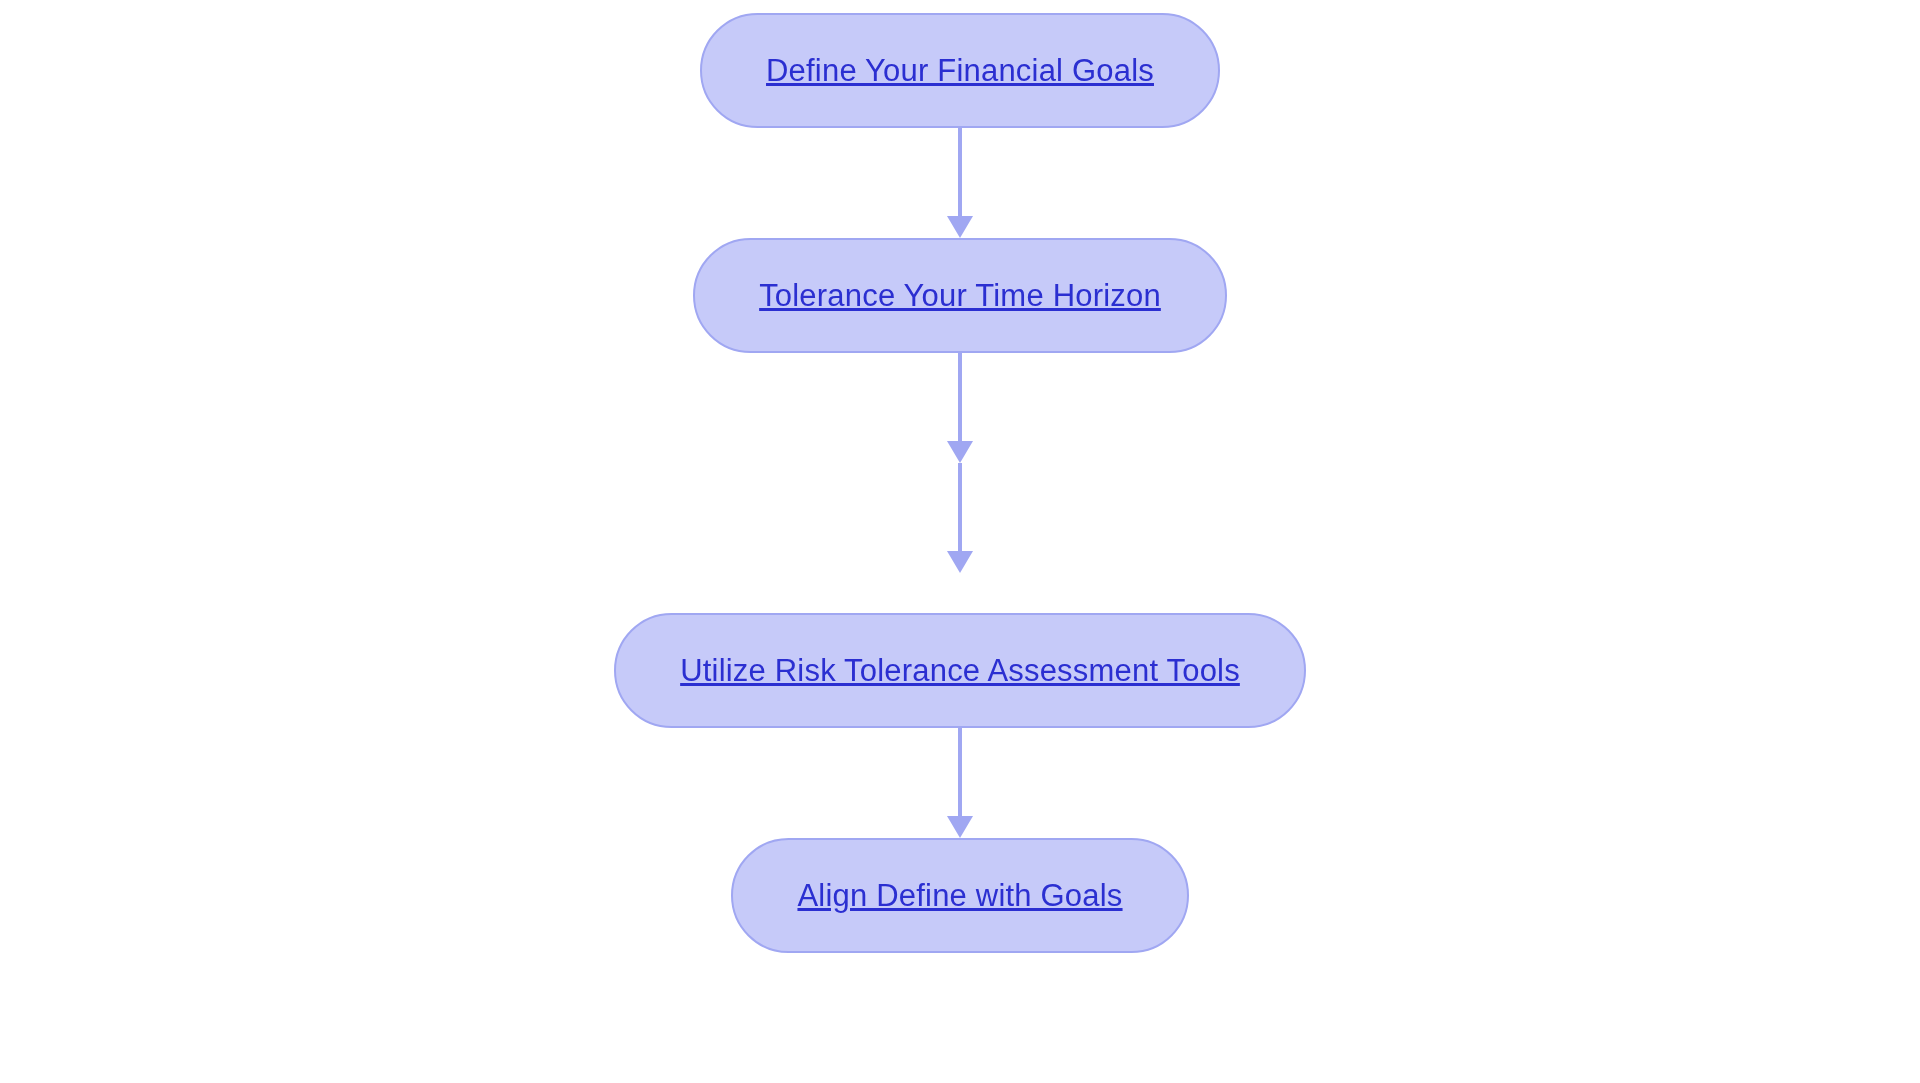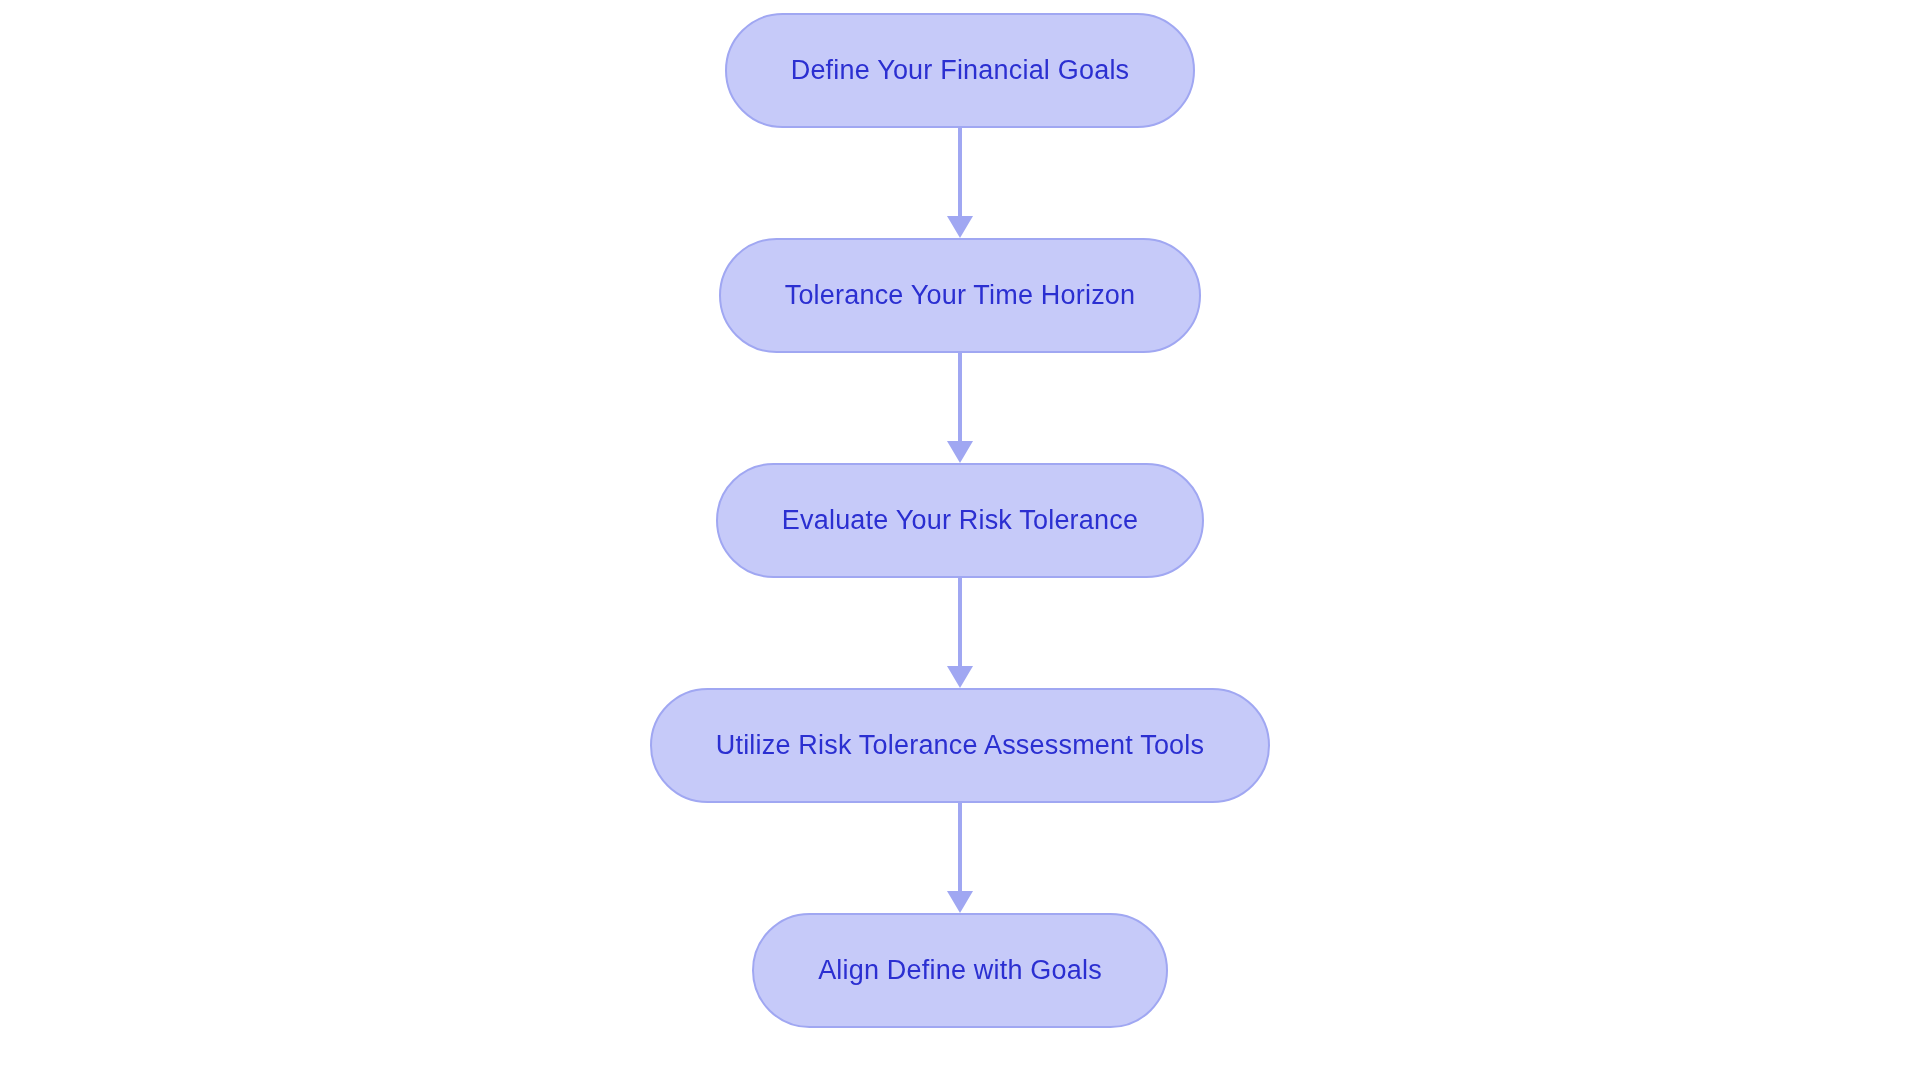--- a/index.html
+++ b/index.html
@@ -44,25 +44,26 @@
     display: flex;
     align-items: center;
     justify-content: center;
     padding: 0 64px;
     white-space: nowrap;
     flex: none;
   }
 
   .node-label {
     color: #2b2fd1;
-    font-size: 27px;
+    font-size: 31px;
     font-family: "Liberation Sans", sans-serif;
     font-weight: 400;
     letter-spacing: 0.2px;
     line-height: 1;
+    text-decoration: underline;
   }
 
   .connector {
     position: relative;
     width: 30px;
     height: 110px;
     flex: none;
     display: flex;
     flex-direction: column;
     align-items: center;
@@ -100,30 +101,27 @@
 
     <div class="node" style="background: rgb(198, 202, 249); border-color: rgb(160, 167, 242);">
       <span class="node-label" style="color: rgb(43, 47, 209);">Tolerance Your Time Horizon</span>
     </div>
 
     <div class="connector">
       <div class="connector-line" style="background: rgb(160, 167, 242);"></div>
       <div class="connector-arrow" style="border-top-color: rgb(160, 167, 242);"></div>
     </div>
 
-    <div class="node" style="background: rgb(198, 202, 249); border-color: rgb(160, 167, 242);">
-      <span class="node-label" style="color: rgb(43, 47, 209);">Evaluate Your Risk Tolerance</span>
-    </div>
 
     <div class="connector">
       <div class="connector-line" style="background: rgb(160, 167, 242);"></div>
       <div class="connector-arrow" style="border-top-color: rgb(160, 167, 242);"></div>
     </div>
 
-    <div class="node" style="background: rgb(198, 202, 249); border-color: rgb(160, 167, 242);">
+    <div class="node" style="background: rgb(198, 202, 249); border-color: rgb(160, 167, 242); margin-top: 40px;">
       <span class="node-label" style="color: rgb(43, 47, 209);">Utilize Risk Tolerance Assessment Tools</span>
     </div>
 
     <div class="connector">
       <div class="connector-line" style="background: rgb(160, 167, 242);"></div>
       <div class="connector-arrow" style="border-top-color: rgb(160, 167, 242);"></div>
     </div>
 
     <div class="node" style="background: rgb(198, 202, 249); border-color: rgb(160, 167, 242);">
       <span class="node-label" style="color: rgb(43, 47, 209);">Align Define with Goals</span>

